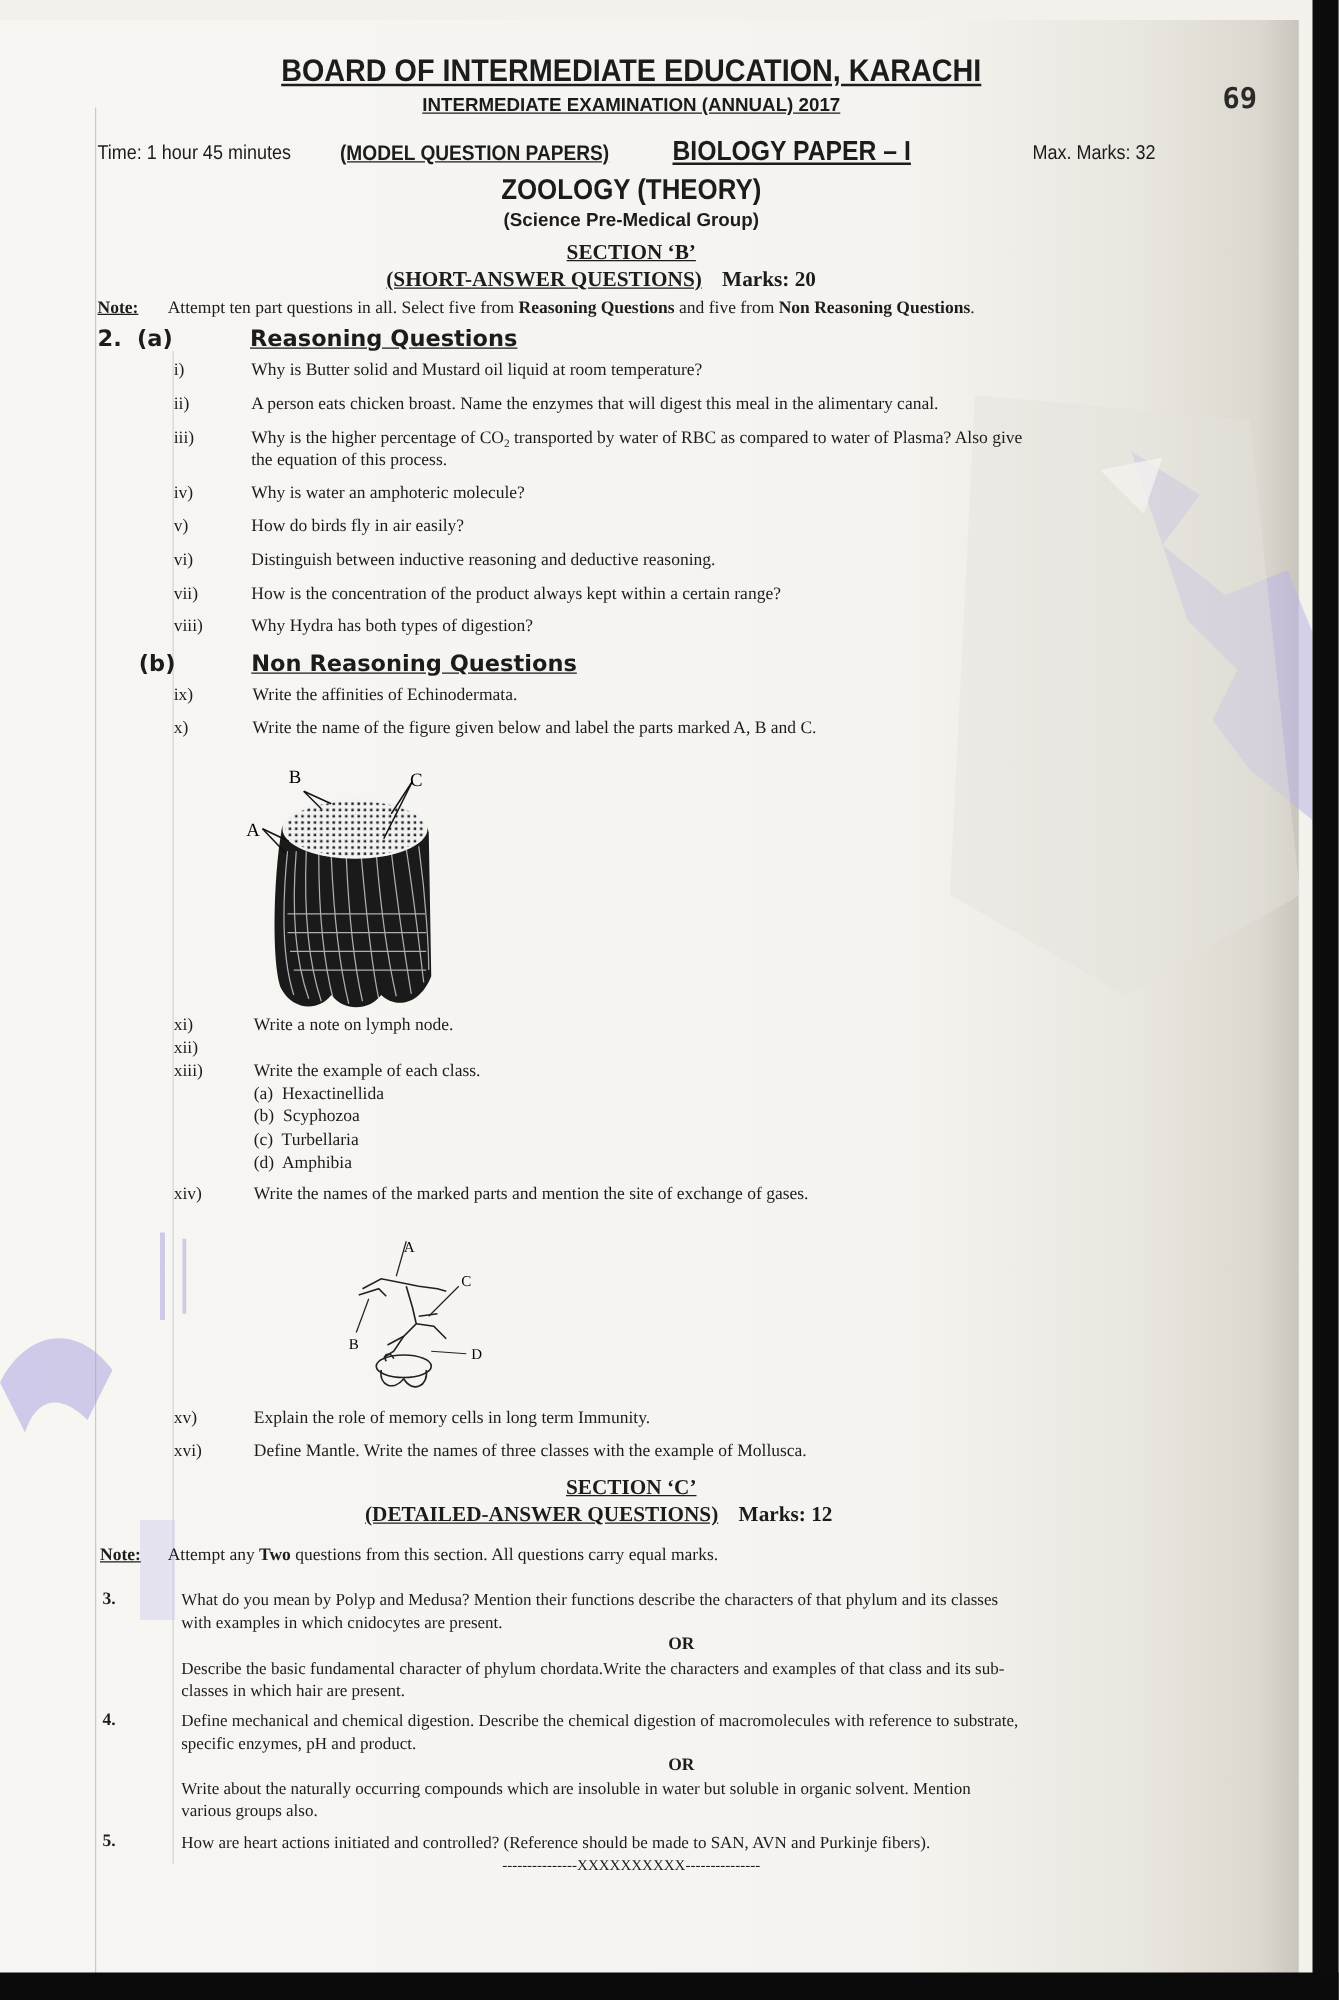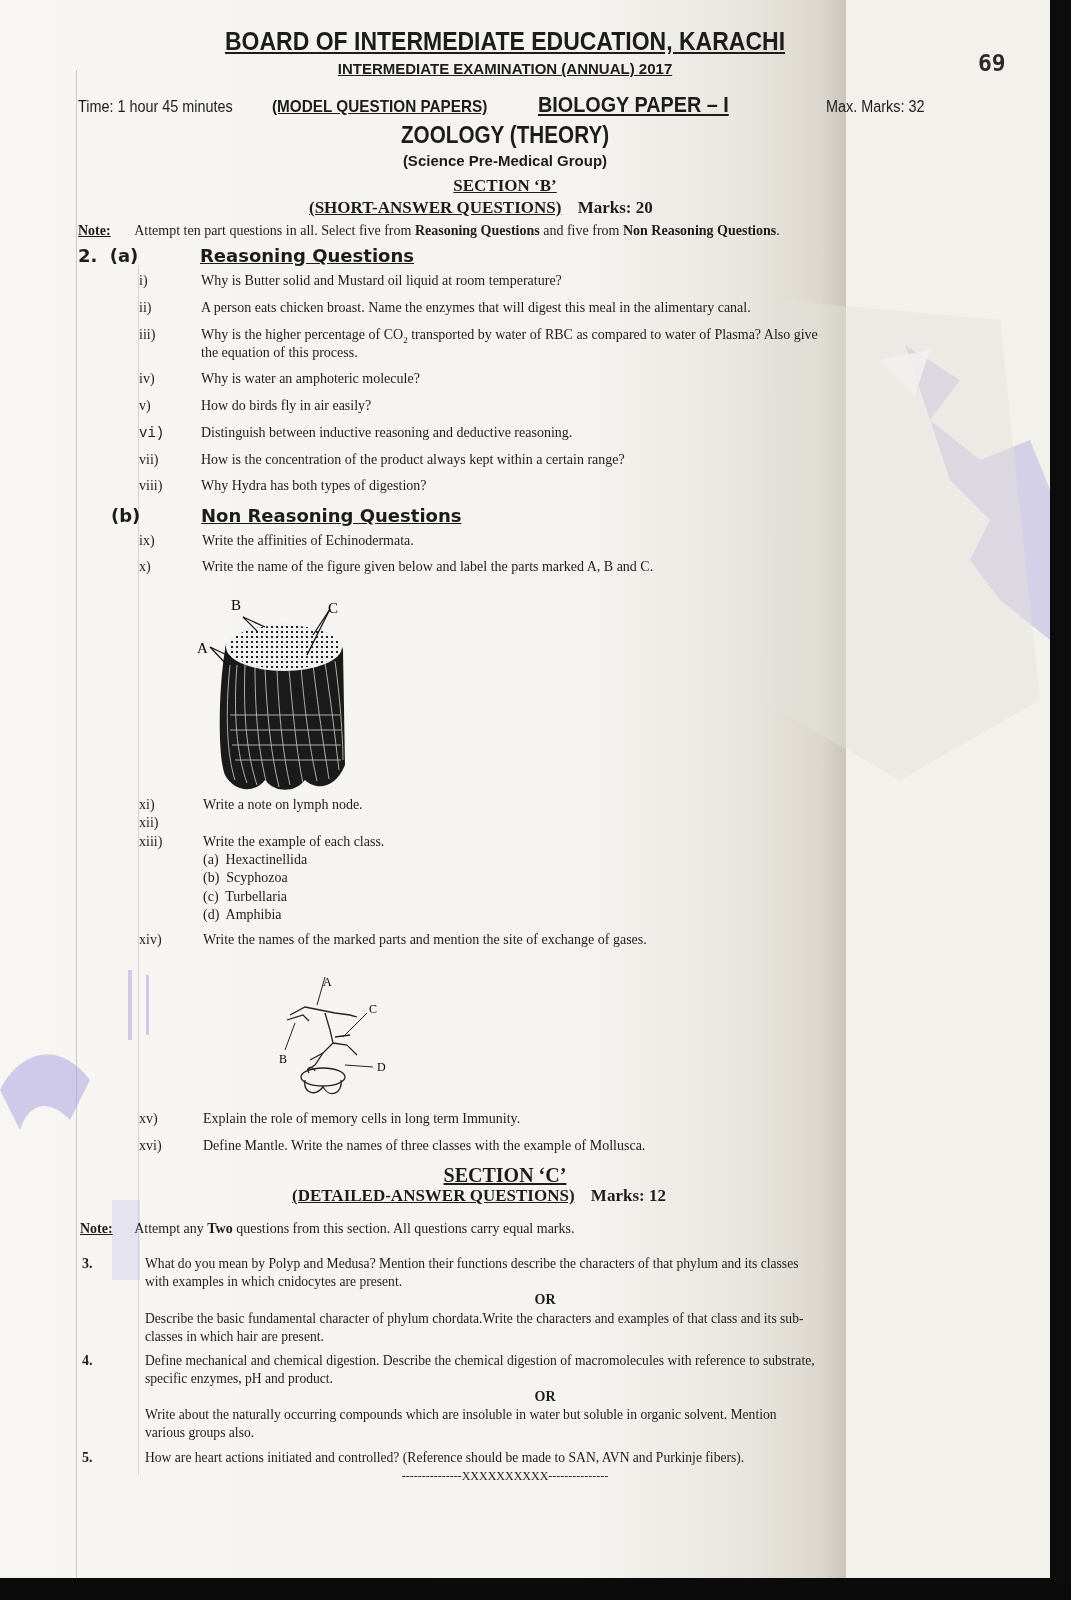--- a/index.html
+++ b/index.html
@@ -3,21 +3,21 @@
 <meta charset="utf-8">
 <style>
   html, body { margin: 0; padding: 0; }
   body {
     width: 1071px; height: 1600px; position: relative; overflow: hidden;
     background: #f3f1ec;
     font-family: "Liberation Serif", serif;
     color: #1c1c1c;
   }
   .page {
-    position: absolute; left: 0; top: 0; width: 846px; height: 1578px;
+    position: absolute; left: 0; top: 16px; width: 1039px; height: 1578px;
     background: linear-gradient(90deg, #f7f6f2 0%, #f4f3ef 70%, #e9e6df 88%, #dcd8cf 97%, #c9c5bc 100%);
   }
   .right-dark { position: absolute; right: 0; top: 0; width: 21px; height: 1600px; background: #0c0c0c; }
   .bottom-dark { position: absolute; left: 0; bottom: 0; width: 1071px; height: 22px; background: #0b0b0b; }
   .margin-line { position: absolute; left: 76px; top: 70px; width: 1px; height: 1510px; background: #c9c9c9; }
   .margin-line2 { position: absolute; left: 138px; top: 265px; width: 1px; height: 1210px; background: #d4d4dc; }
   .abs { position: absolute; white-space: nowrap; }
   .sans { font-family: "Liberation Sans", sans-serif; }
   .u { text-decoration: underline; }
   .b { font-weight: bold; }
@@ -89,21 +89,21 @@
       <span>Why is the higher percentage of CO</span><sub style="font-size:9px;">2</sub><span> transported by water of RBC as compared to water of Plasma? Also give</span>
     </div>
     <div class="abs q-text" style="left:201px; top:345px;text-align:right;">the equation of this process.</div>
 
     <div class="abs q-num" style="left:139px; top:371px;">iv)</div>
     <div class="abs q-text" style="left:201px; top:371px;">Why is water an amphoteric molecule?</div>
 
     <div class="abs q-num" style="left:139px; top:398px;">v)</div>
     <div class="abs q-text" style="left:201px; top:398px;">How do birds fly in air easily?</div>
 
-    <div class="abs q-num" style="left:139px; top:425px;font-family:Liberation Mono, monospace;">vi)</div>
+    <div class="abs q-num" style="left:139px; top:425px;">vi)</div>
     <div class="abs q-text" style="left:201px; top:425px;">Distinguish between inductive reasoning and deductive reasoning.</div>
 
     <div class="abs q-num" style="left:139px; top:452px;">vii)</div>
     <div class="abs q-text" style="left:201px; top:452px;">How is the concentration of the product always kept within a certain range?</div>
 
     <div class="abs q-num" style="left:139px; top:478px;">viii)</div>
     <div class="abs q-text" style="left:201px; top:478px;">Why Hydra has both types of digestion?</div>
   </div>
 
   <div class="abs b" style="left:111px; top:505px; font-size:18px; font-family:'DejaVu Sans',sans-serif;">(b)</div>
@@ -197,21 +197,21 @@
     <text x="4" y="88" font-size="12" font-family="DejaVu Sans, sans-serif">B</text>
     <text x="102" y="96" font-size="12" font-family="DejaVu Sans, sans-serif">D</text>
   </svg>
 
   <div class="abs q-num" style="left:139px; top:1111px;">xv)</div>
   <div class="abs q-text" style="left:203px; top:1111px;">Explain the role of memory cells in long term Immunity.</div>
 
   <div class="abs q-num" style="left:139px; top:1138px;">xvi)</div>
   <div class="abs q-text" style="left:203px; top:1138px;">Define Mantle. Write the names of three classes with the example of Mollusca.</div>
 
-  <div class="abs b u center" style="top:1164px; font-size:20px;">SECTION ‘C’</div>
+  <div class="abs b u center" style="top:1164px; font-size:17px;">SECTION ‘C’</div>
   <div class="abs" style="left:292px; top:1186px; font-size:17px;">
     <span class="b u">(DETAILED-ANSWER QUESTIONS)</span>
     <span class="b" style="margin-left:12px;">Marks: 12</span>
   </div>
 
   <div class="abs" style="left:80px; top:1221px; font-size:14px;font-family:Liberation Serif, serif;">
     <span class="b u">Note:</span>
     <span style="margin-left:18px;">Attempt any </span><span class="b">Two</span><span> questions from this section. All questions carry equal marks.</span>
   </div>
 

